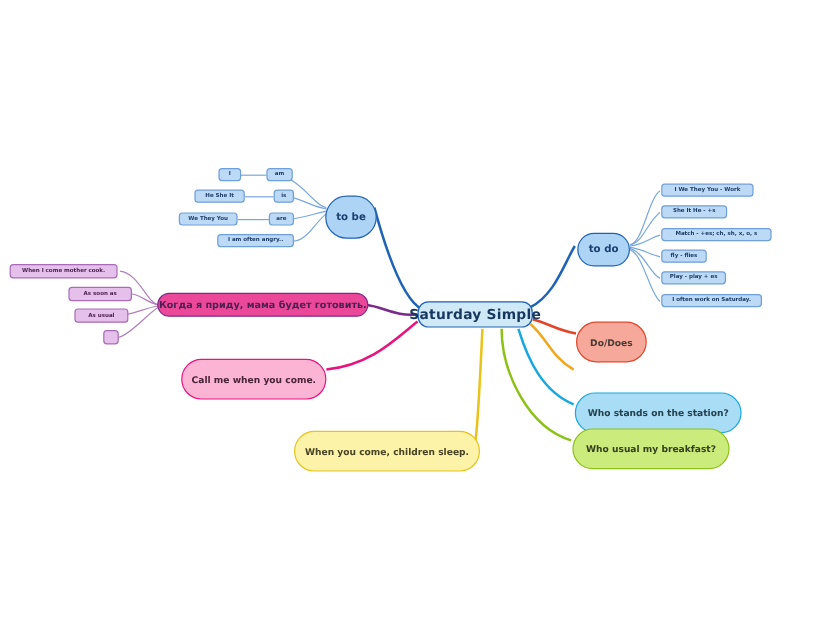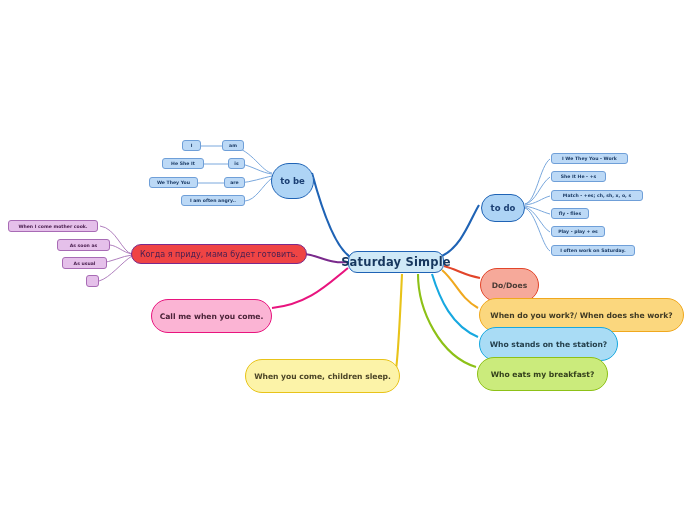--- a/index.html
+++ b/index.html
@@ -28,22 +28,22 @@
   }
 
   
   .leaf-blue{
     background:#bcd9f6;border:1px solid #6f9fd8;border-radius:3px;
     color:#1c3c66;font-size:4.6px;font-weight:bold;padding:0 3px;
   }
 
   
   .cap-purple{
-    background:#ef4444;border:1.5px solid #7a2a8c;border-radius:999px;
-    color:#4b2050;font-weight:normal;font-size:8px;padding:0 4px;
+    background:#ec4899;border:1.5px solid #7a2a8c;border-radius:999px;
+    color:#4b2050;font-weight:bold;font-size:8px;padding:0 4px;
   }
   .leaf-purple{
     background:#e5c0ea;border:1px solid #a86bb5;border-radius:3px;
     color:#4b2050;font-size:4.6px;font-weight:bold;padding:0 3px;
   }
 
   
   .cap{border-radius:999px;font-weight:bold;font-size:7.6px;padding:16px 12px;}
   .cap-red{background:#f6a99a;border:1.5px solid #e2452a;color:#4a3b35;}
   .cap-amber{background:#fbd77e;border:1.5px solid #f0a81e;color:#3f3a24;}
@@ -124,23 +124,22 @@
 
   <div class="node cap-purple" style="left:131px;top:244px;width:176px;height:20px;">Когда я приду, мама будет готовить.</div>
 
   <div class="node leaf-purple" style="left:8px;top:220px;width:90px;height:12px;">When I come mother cook.</div>
   <div class="node leaf-purple" style="left:57px;top:239px;width:53px;height:12px;">As soon as</div>
   <div class="node leaf-purple" style="left:62px;top:257px;width:45px;height:12px;">As usual</div>
   <div class="node leaf-purple" style="left:86px;top:275px;width:13px;height:12px;"></div>
 
   <div class="node cap cap-red" style="left:480px;top:268px;width:59px;height:20px;">Do/Does</div>
 
-  <div class="node cap cap-amber" style="left:479px;top:298px;width:205px;height:20px;">When do you work?/ When does she work?</div>
 
   <div class="node cap cap-sky" style="left:479px;top:327px;width:139px;height:18px;">Who stands on the station?</div>
 
-  <div class="node cap cap-lime" style="left:477px;top:357px;width:131px;height:20px;">Who eats my breakfast?</div>
+  <div class="node cap cap-lime" style="left:477px;top:357px;width:131px;height:20px;">Who usual my breakfast?</div>
 
   <div class="node cap cap-pink" style="left:151px;top:299px;width:121px;height:20px;">Call me when you come.</div>
 
   <div class="node cap cap-yellow" style="left:245px;top:359px;width:155px;height:20px;">When you come, children sleep.</div>
 
 </div>
 
 </body></html>

